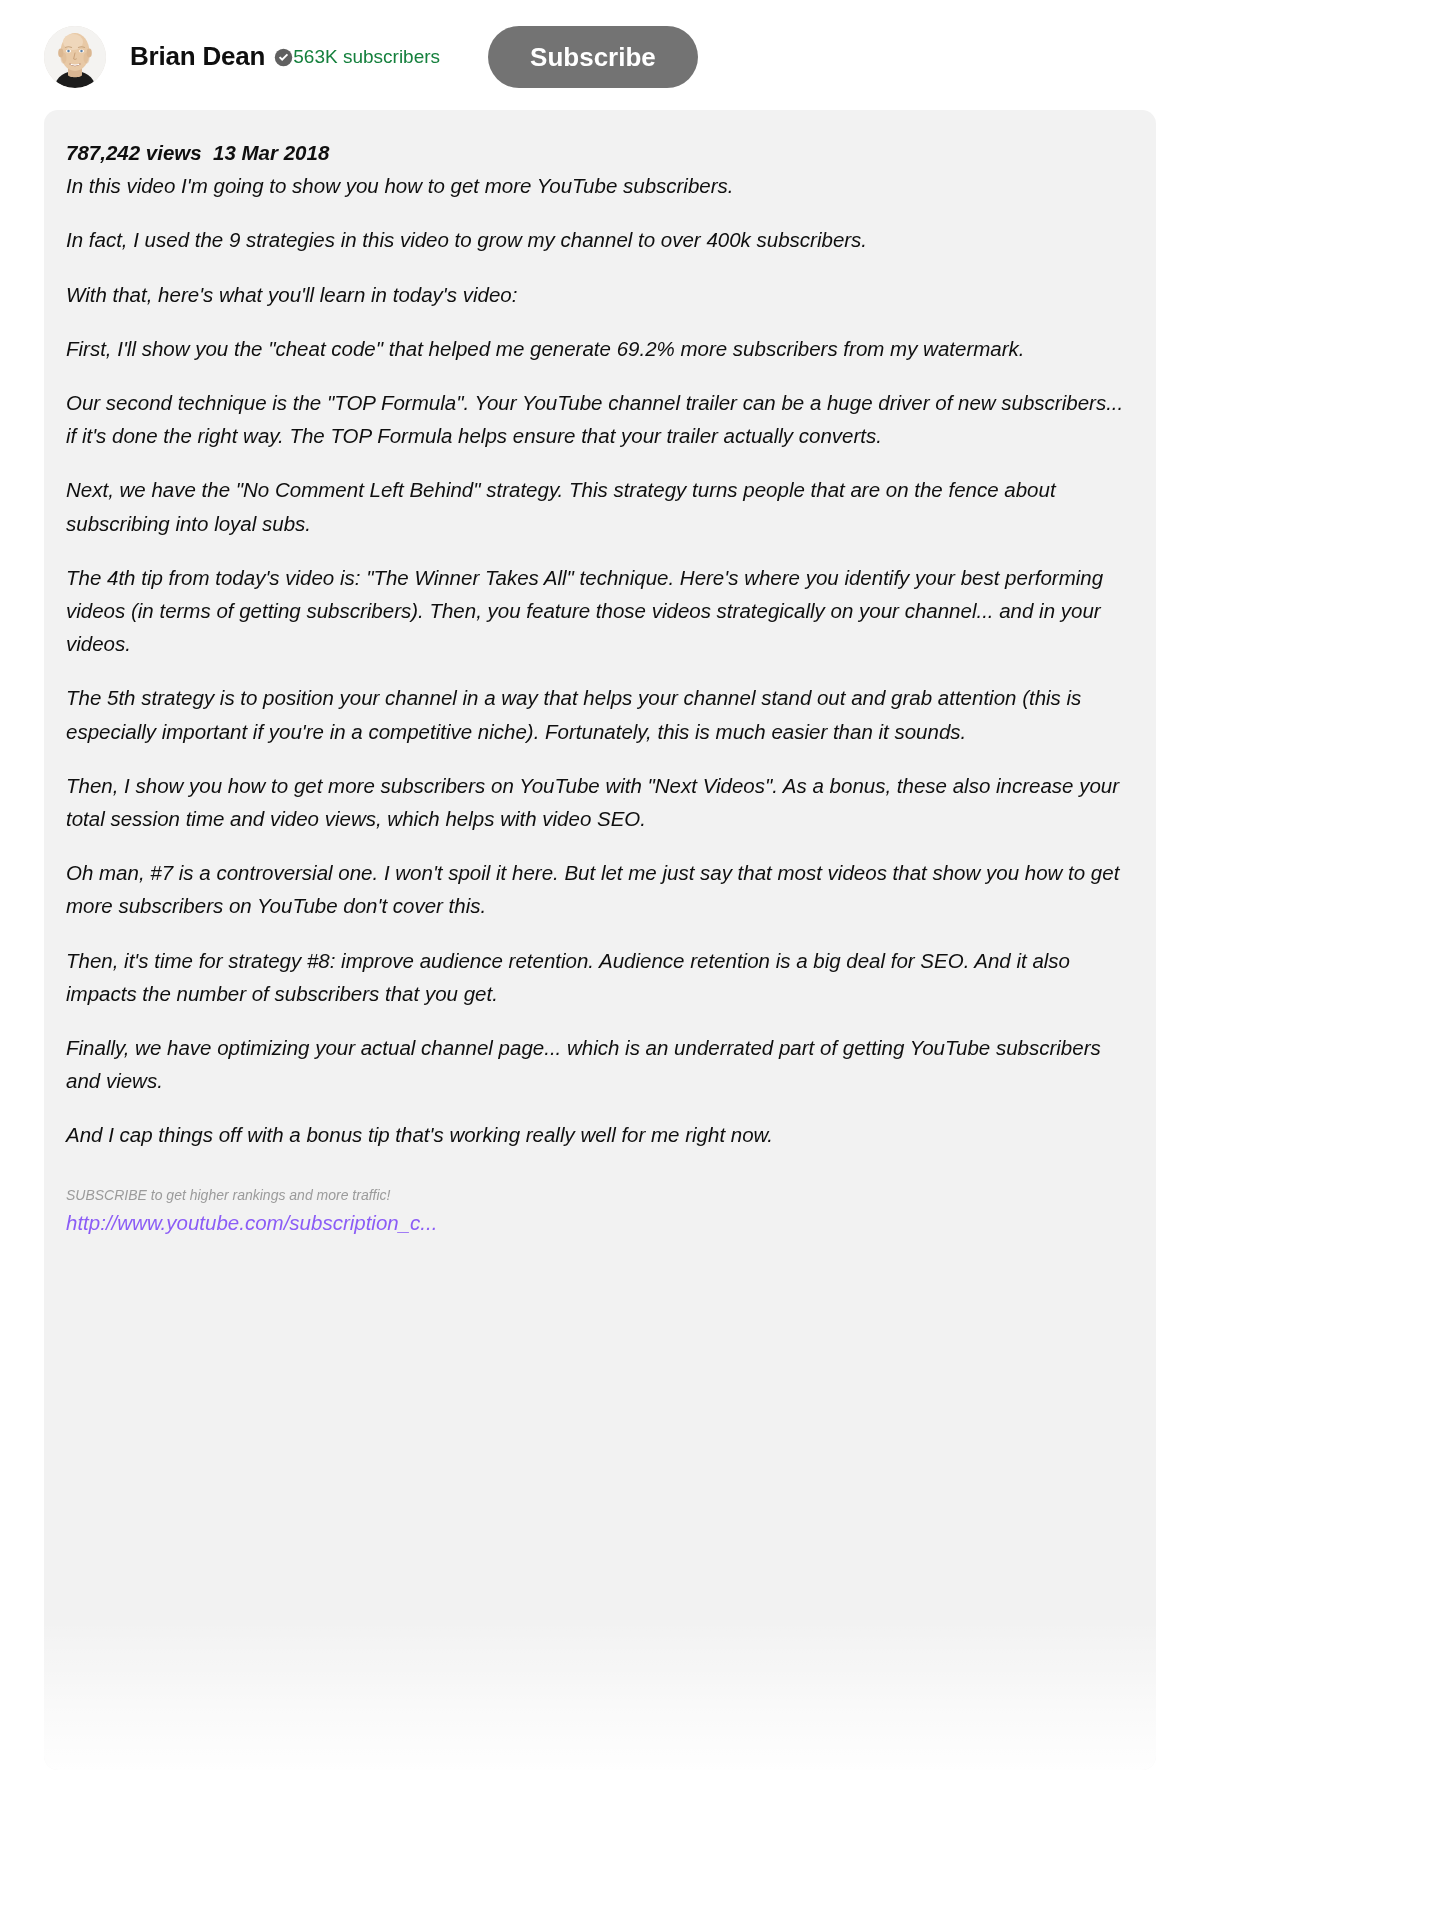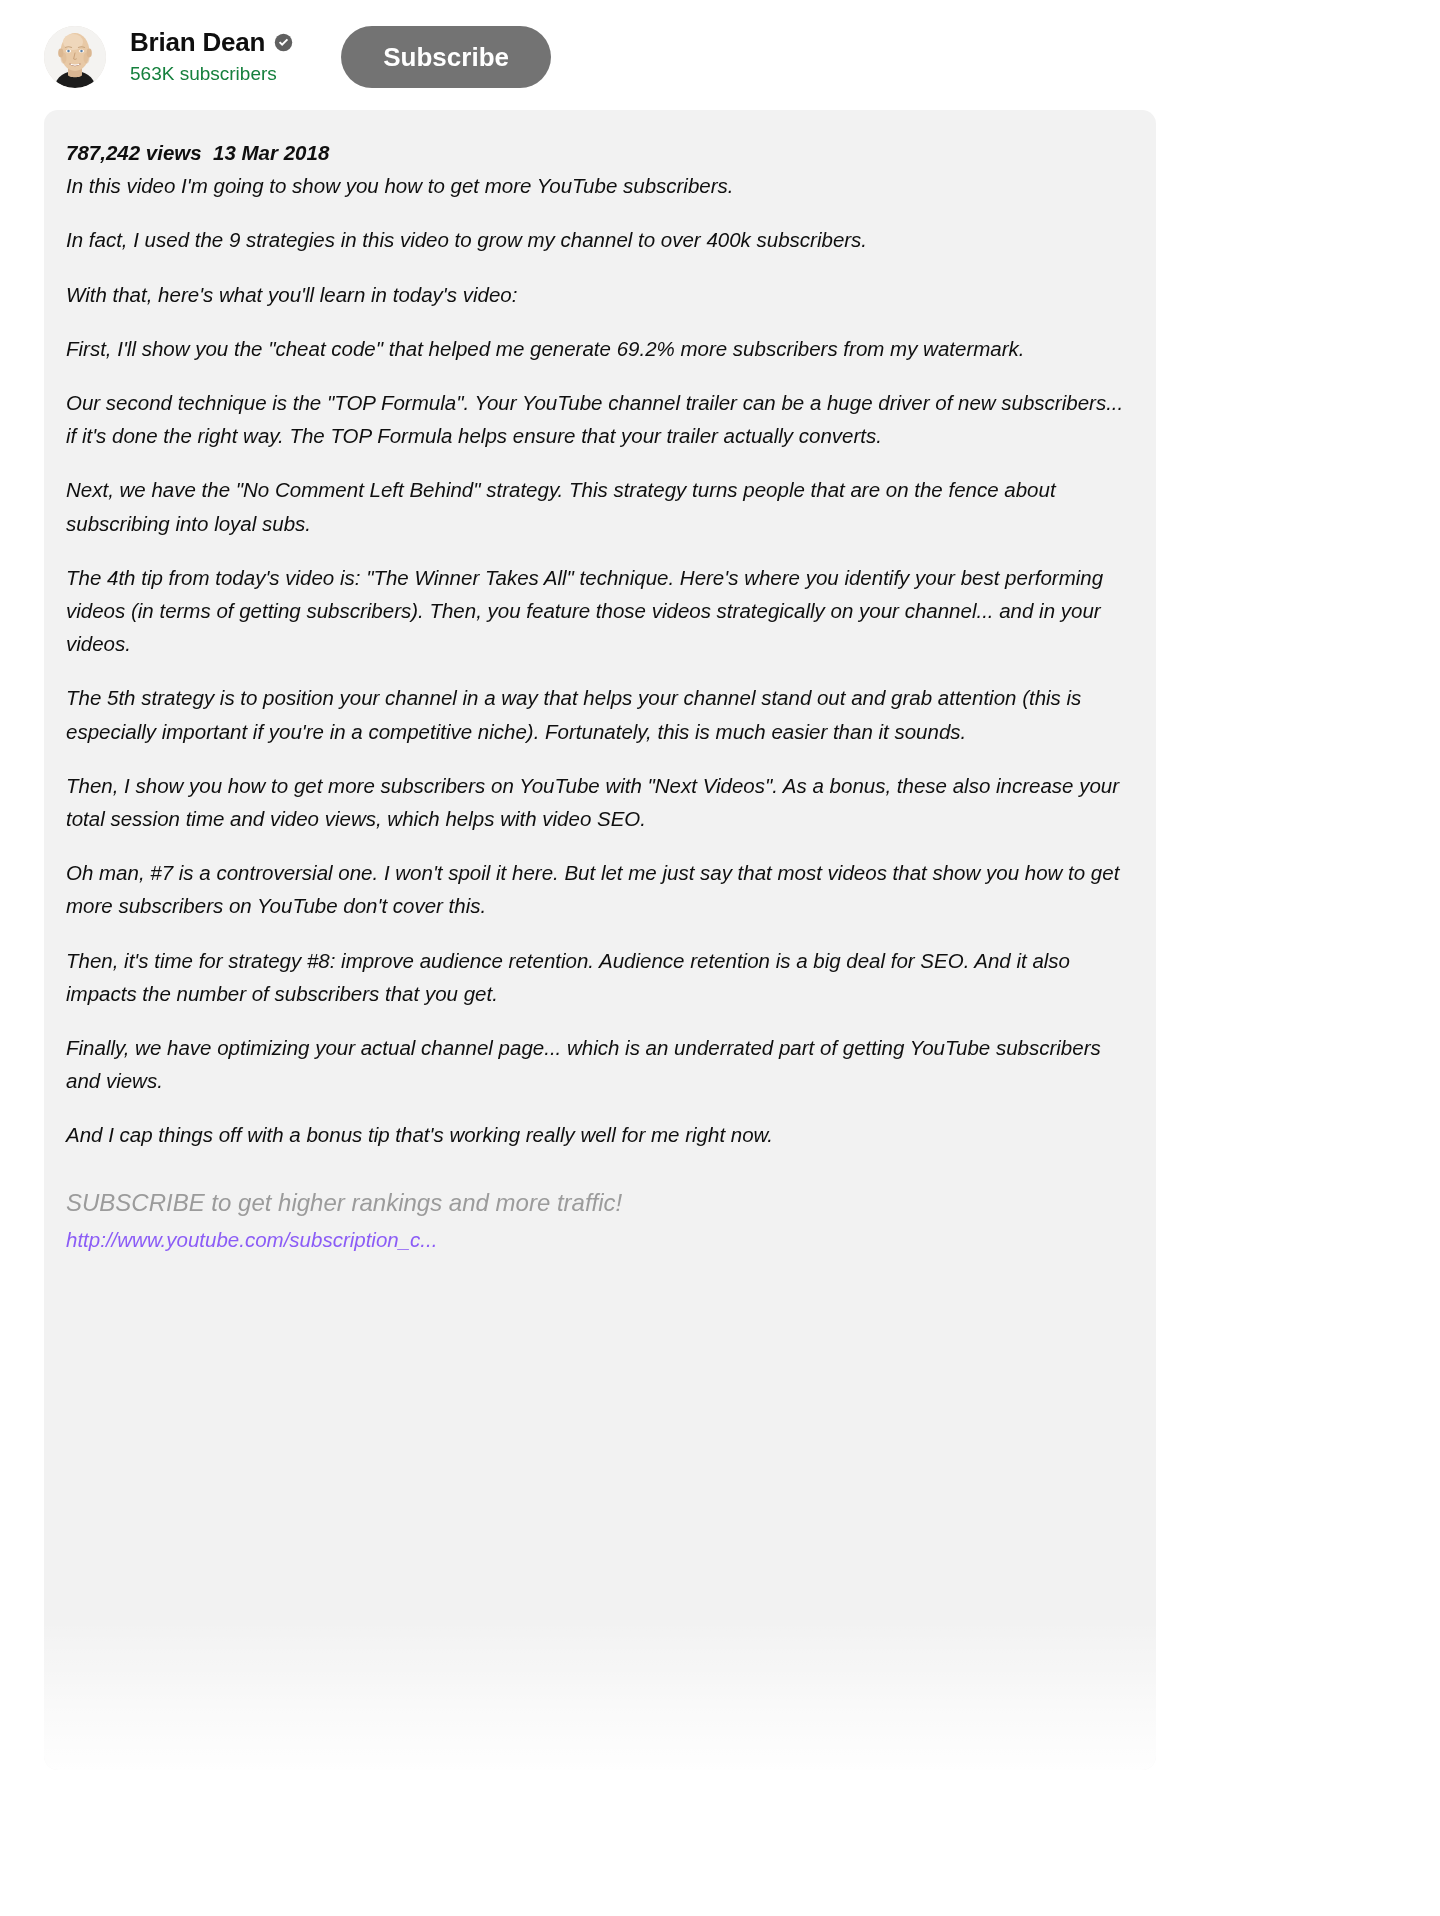--- a/index.html
+++ b/index.html
@@ -38,21 +38,20 @@
     overflow: hidden;
     flex: 0 0 auto;
     background: #e8e4df;
     position: relative;
   }
   .avatar svg { display: block; width: 62px; height: 62px; }
 
   .channel-meta {
     margin-left: 24px;
     display: flex;
-    flex-direction: column;
     justify-content: center;
   }
   .channel-name-row {
     display: flex;
     align-items: center;
     gap: 9px;
   }
   .channel-name {
     font-size: 26px;
     font-weight: bold;
@@ -118,21 +117,21 @@
   }
   .spacer { height: 21px; }
 
   
   .tail {
     position: relative;
     margin-top: 14px;
     padding-top: 18px;
   }
   .tail-line-1 {
-    font-size: 24px;
+    font-size: 14px;
     line-height: 1.62;
     color: #9b9b9b;
     margin: 0;
   }
   .tail-line-2 {
     font-size: 20.5px;
     line-height: 1.62;
     color: #8b5cf6;
     margin: 0;
     word-break: break-all;

